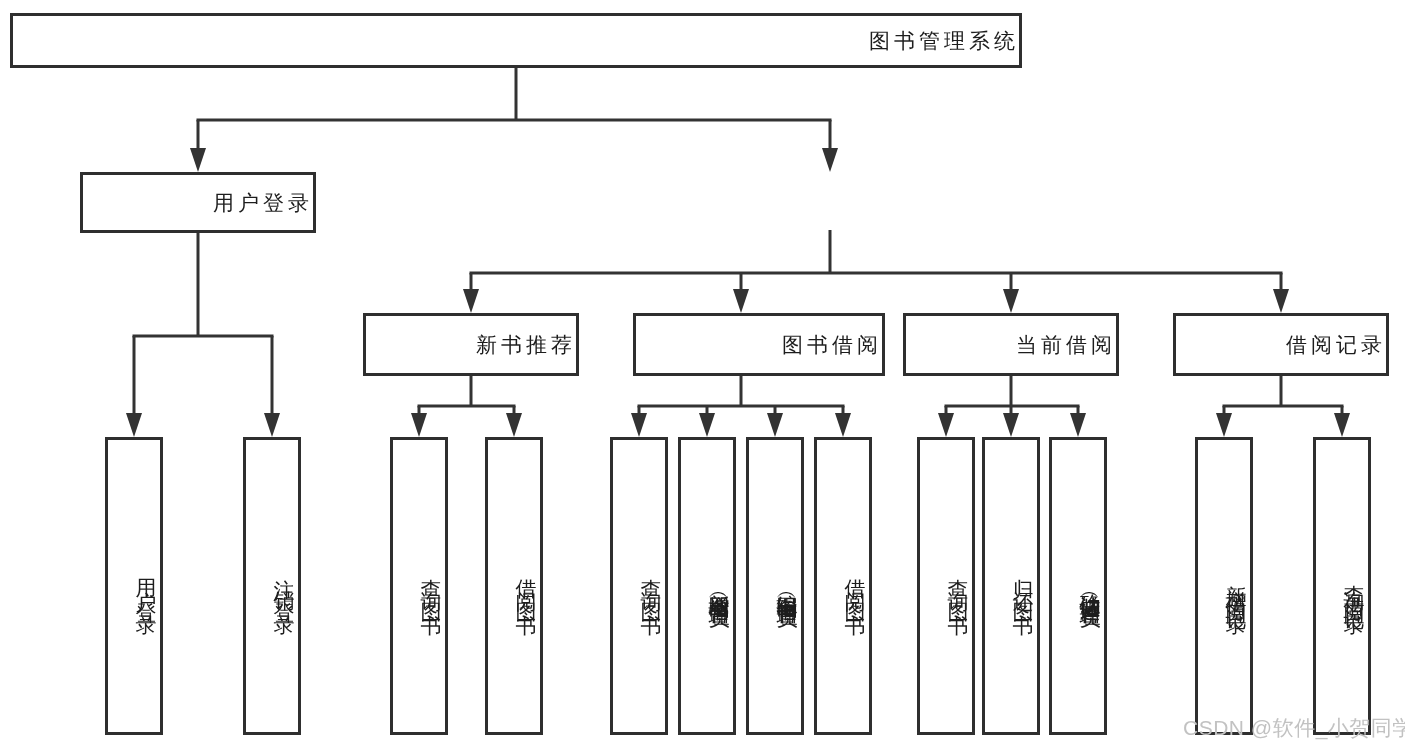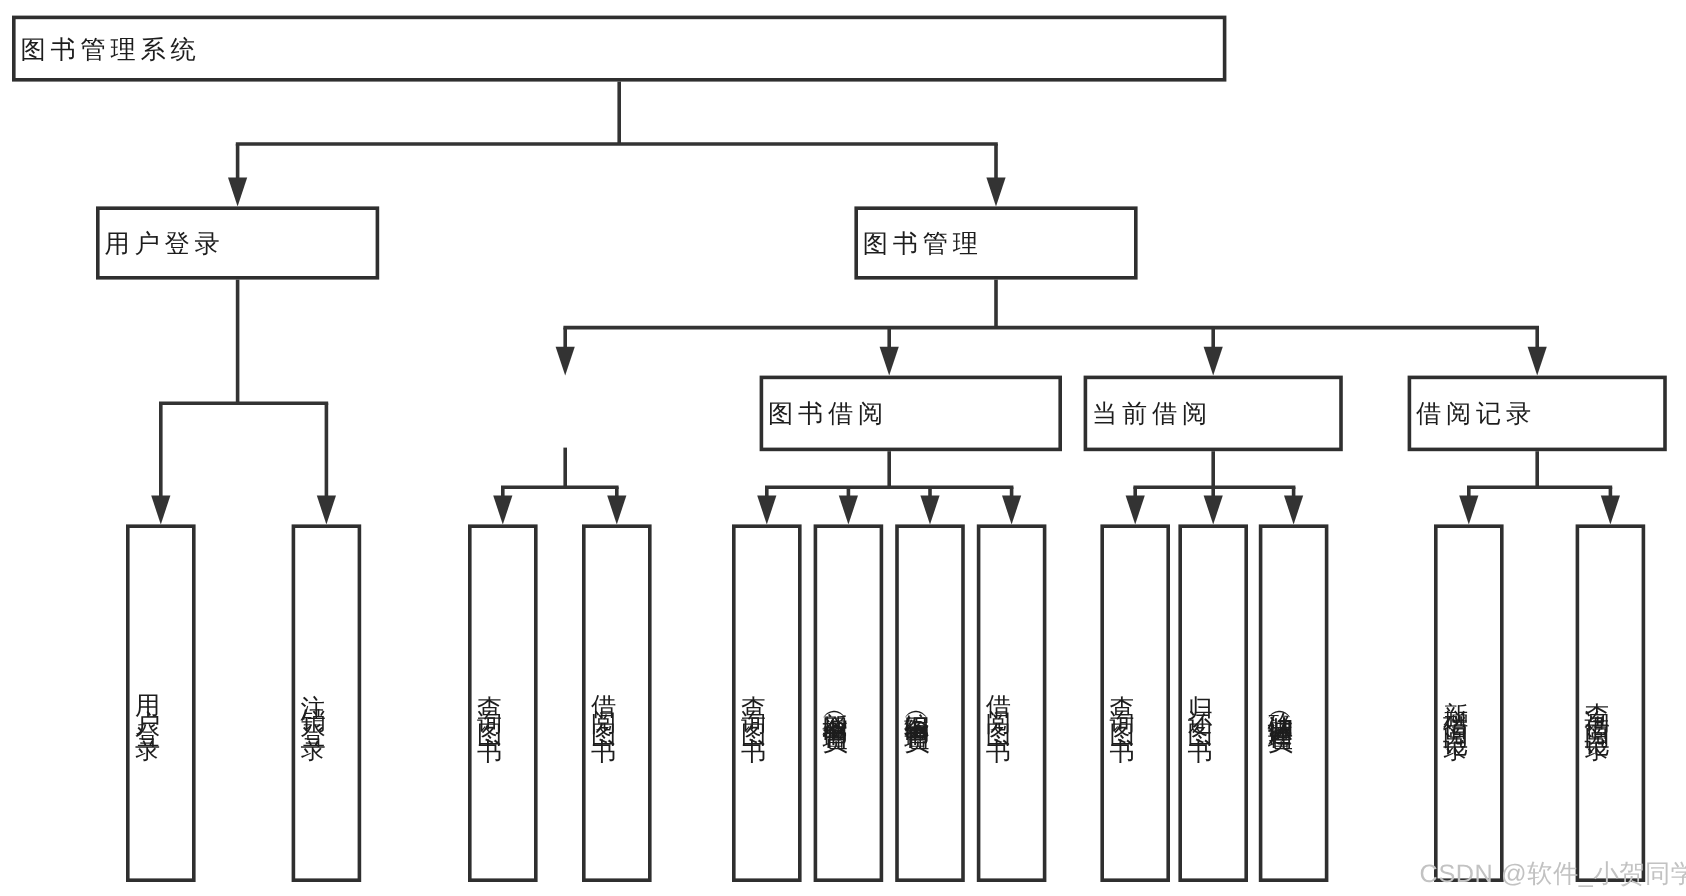--- a/index.html
+++ b/index.html
@@ -9,21 +9,21 @@
     background:#ffffff;
     font-family:"Liberation Sans","DejaVu Sans",sans-serif;
     overflow:hidden;
   }
   .wires{position:absolute;left:0;top:0;z-index:1;}
   .node{
     position:absolute;
     box-sizing:border-box;
     background:#ffffff;
     border:3px solid #2f2f2f;
-    display:flex;align-items:center;justify-content:flex-start;
+    display:flex;align-items:center;justify-content:flex-end;
     color:#1d1d1d;
     z-index:2;
   }
   .h{font-size:21px;letter-spacing:4px;text-indent:4px;white-space:nowrap;}
   .v{width:58px;top:437px;height:298px;}
   .vtext{
     writing-mode:vertical-rl;
     text-orientation:mixed;
     font-size:21px;
     letter-spacing:12px;
@@ -114,24 +114,24 @@
     </g>
   </svg>
 
   <div class="node h" style="left:10px;top:13px;width:1012px;height:55px;">
     <span>图书管理系统</span>
   </div>
 
   <div class="node h" style="left:80px;top:172px;width:236px;height:61px;">
     <span>用户登录</span>
   </div>
-  <div class="node h" style="left:712px;top:172px;width:236px;height:61px;">
-    <span>图书管理</span>
+
+  <div class="node h" style="left:363px;top:313px;width:216px;height:63px;">
+    <span>新书推荐</span>
   </div>
-
   <div class="node h" style="left:633px;top:313px;width:252px;height:63px;">
     <span>图书借阅</span>
   </div>
   <div class="node h" style="left:903px;top:313px;width:216px;height:63px;">
     <span>当前借阅</span>
   </div>
   <div class="node h" style="left:1173px;top:313px;width:216px;height:63px;">
     <span>借阅记录</span>
   </div>
 

